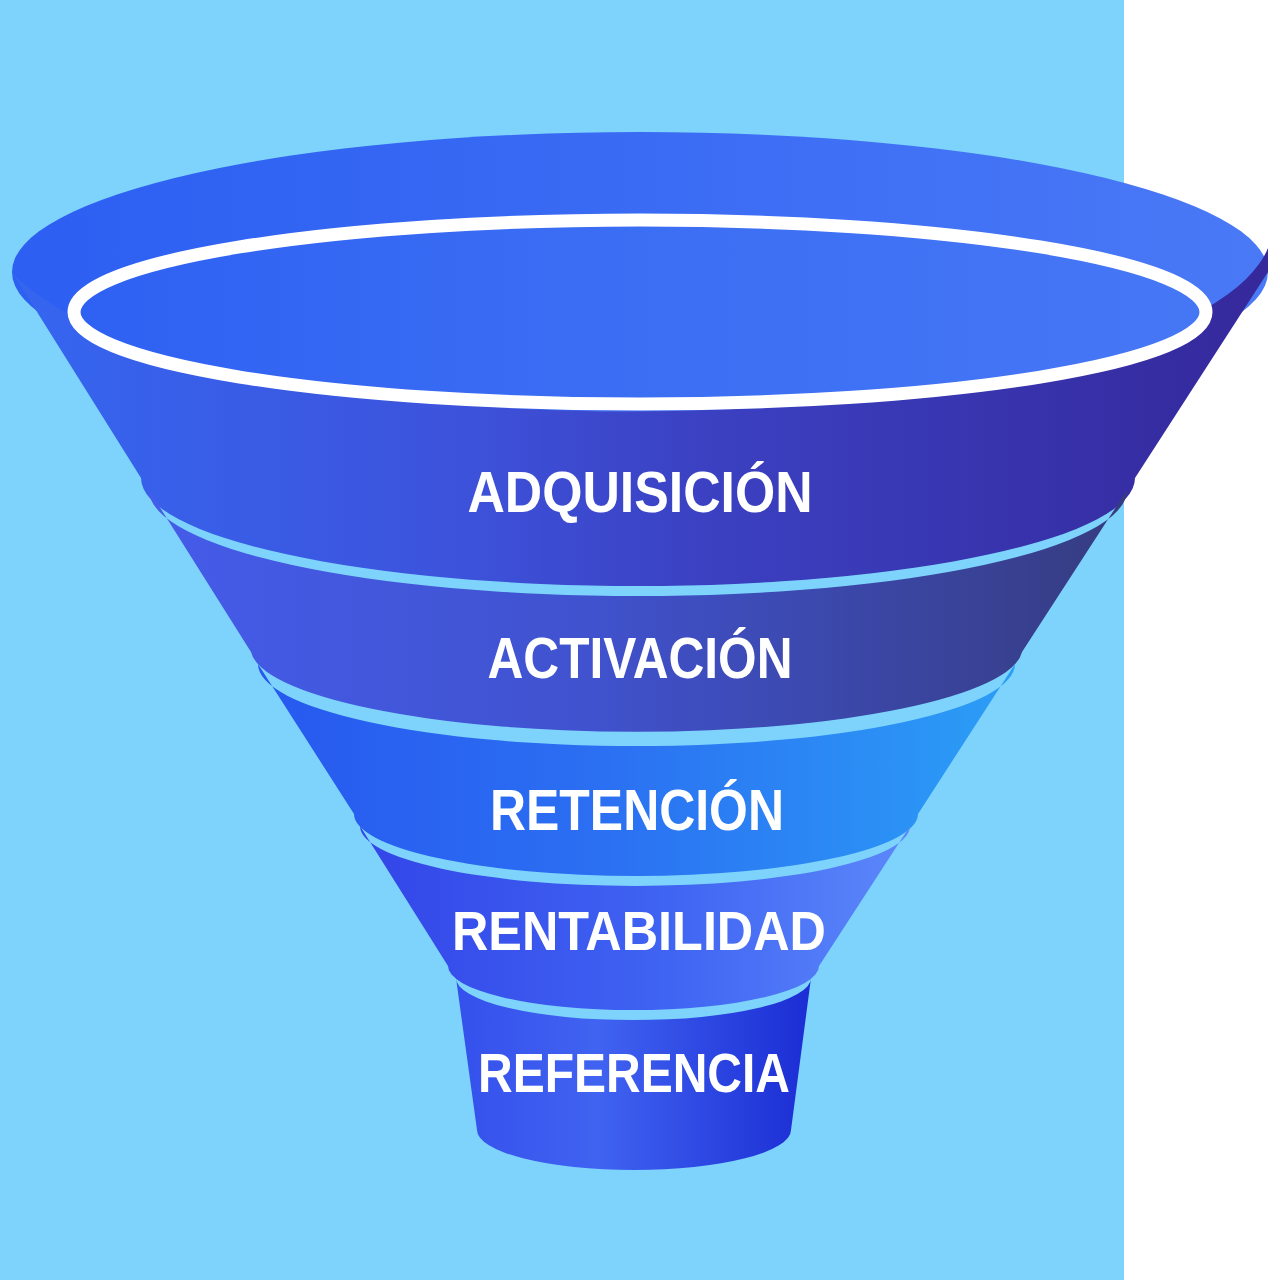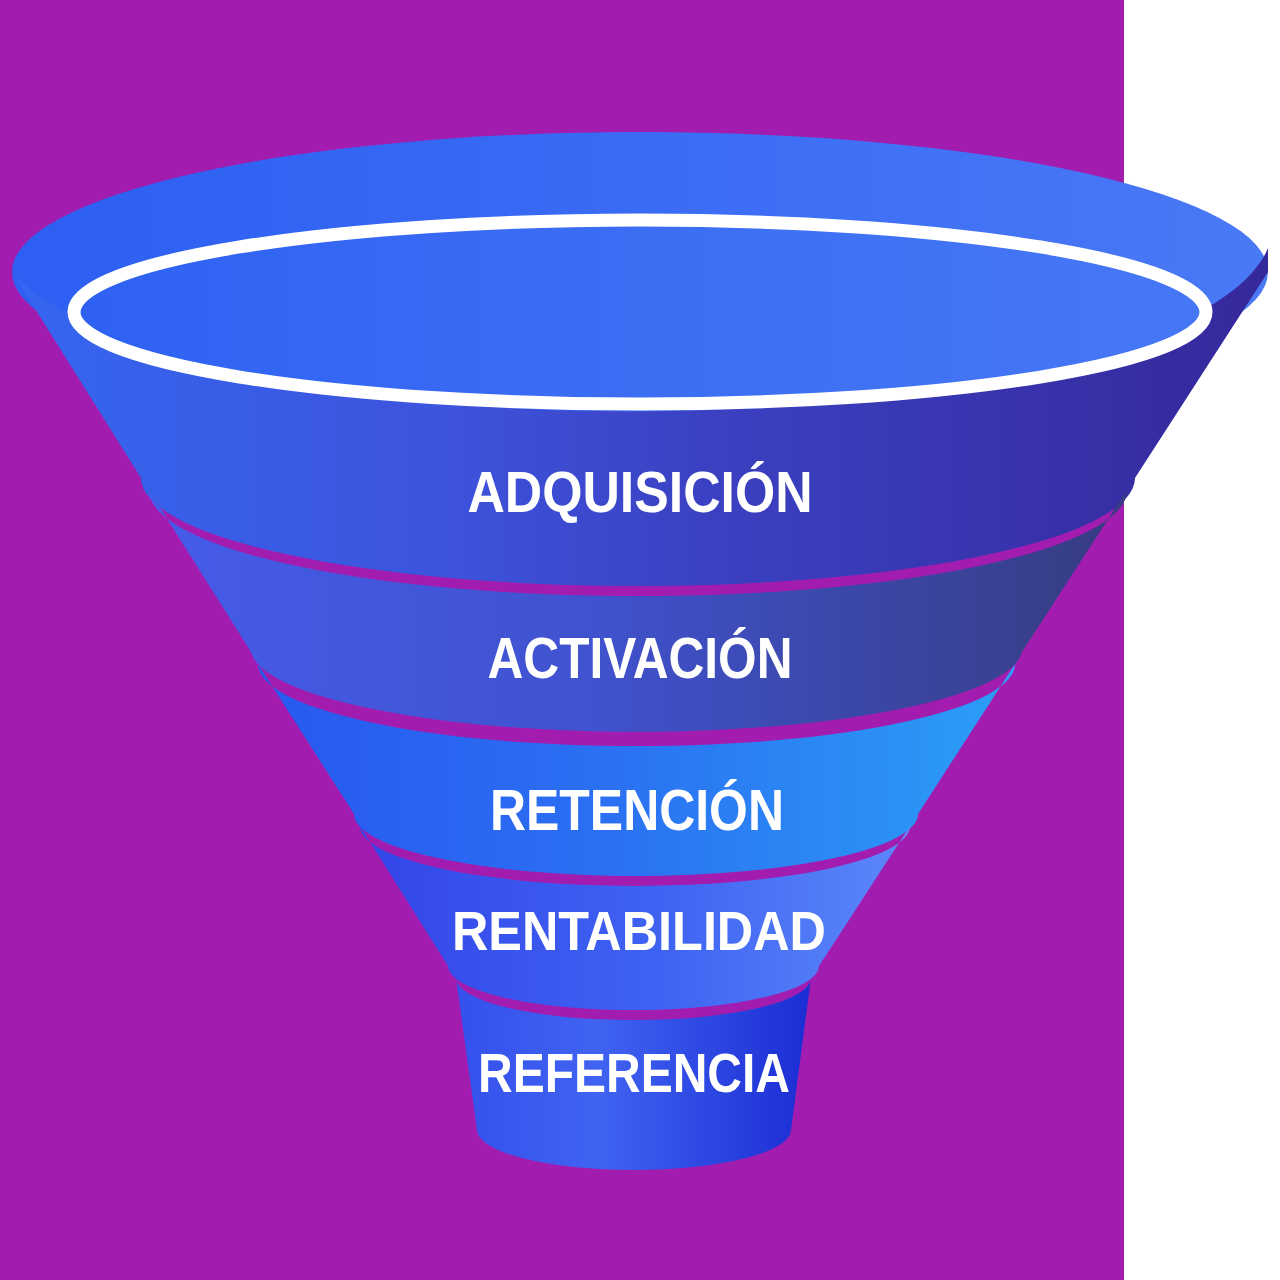--- a/index.html
+++ b/index.html
@@ -1,17 +1,17 @@
 <!DOCTYPE html>
 <html><head>
 <meta charset="utf-8">
 <style>
   html, body { margin: 0; padding: 0; background: #ffffff; }
   .canvas {
-    width: 1124px; height: 1280px; position: relative; background: #a21caf;
+    width: 1124px; height: 1280px; position: relative; background: #7dd3fc;
     font-family: "Liberation Sans", sans-serif;
   }
   svg { display: block; }
   .stage-label {
     fill: #ffffff;
     font-family: "Liberation Sans", sans-serif;
     font-weight: bold;
   }
 </style>
 </head>

